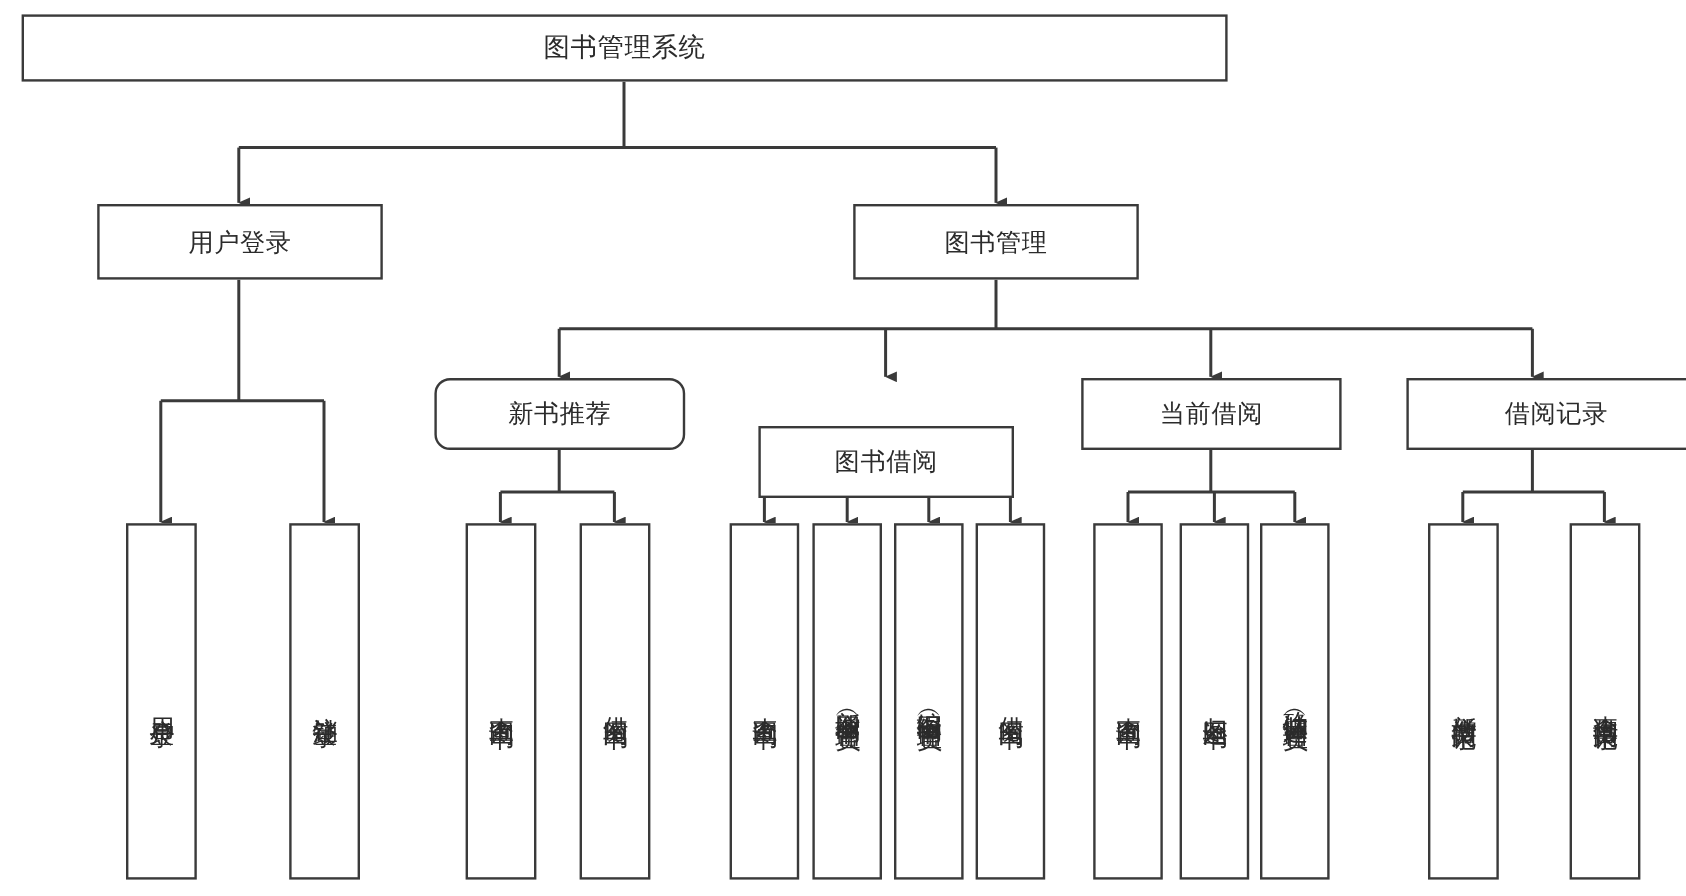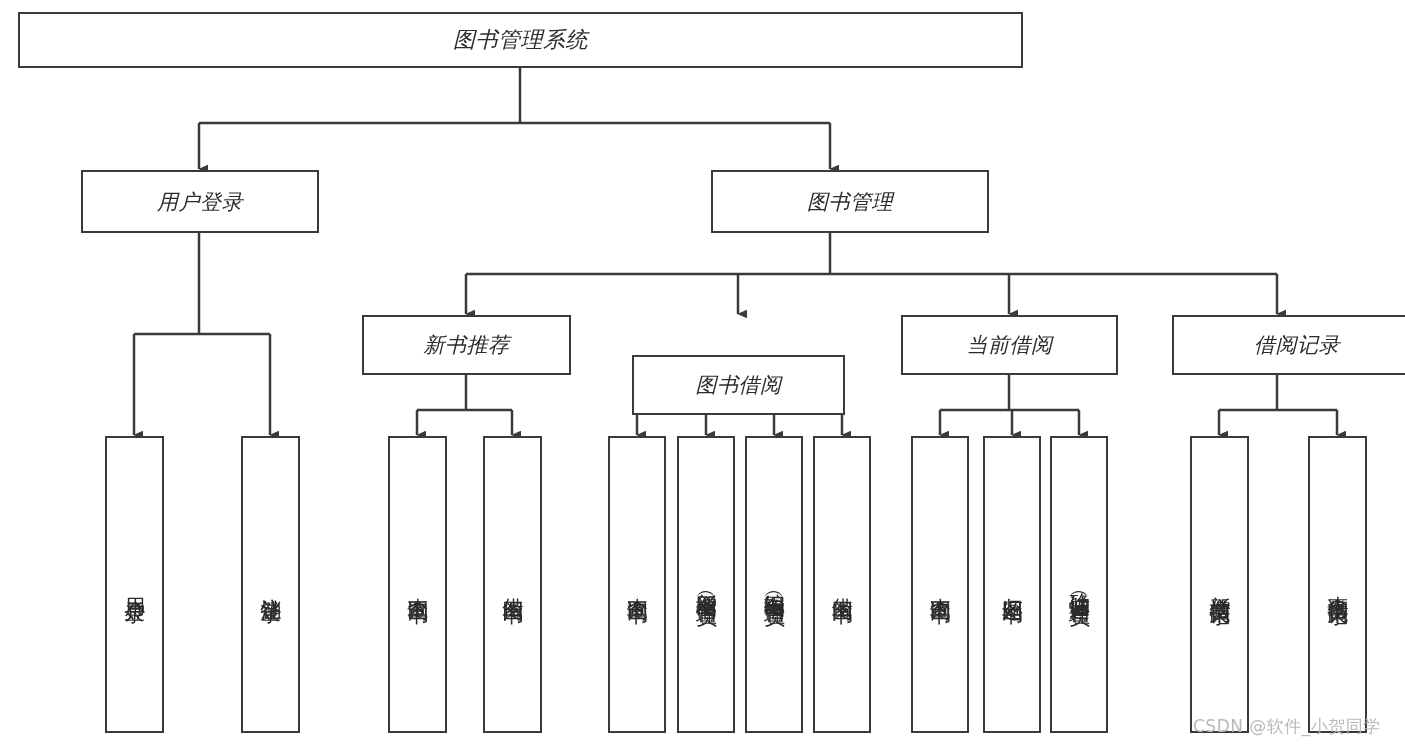--- a/index.html
+++ b/index.html
@@ -33,21 +33,20 @@
     background: #ffffff;
     display: flex;
     align-items: center;
     justify-content: center;
     color: #2b2b2b;
   }
   .node-h {
     font-size: 21px;
     letter-spacing: 0.5px;
     white-space: nowrap;
-    font-style: italic;
   }
   .node-v {
     writing-mode: vertical-rl;
     text-orientation: upright;
     font-size: 21px;
     letter-spacing: 2px;
     line-height: 1;
     align-items: center;
     justify-content: center;
     padding-top: 4px;
@@ -110,35 +109,34 @@
         <line x1="1277" y1="375" x2="1277" y2="410" stroke="#3a3a3a" stroke-width="2.5"></line>
         <line x1="1219" y1="410" x2="1337" y2="410" stroke="#3a3a3a" stroke-width="2.5"></line>
         <line x1="1219" y1="410" x2="1219" y2="435" stroke="#3a3a3a" stroke-width="2.5" marker-end="url(#arrowhead)"></line>
         <line x1="1337" y1="410" x2="1337" y2="435" stroke="#3a3a3a" stroke-width="2.5" marker-end="url(#arrowhead)"></line>
       </g>
   </svg>
 
   <div id="nodes-layer">
       <div class="node-box node-h node-root" style="left: 18px; top: 12px; width: 1005px; height: 56px;">图书管理系统</div>
       <div class="node-box node-h" style="left: 81px; top: 170px; width: 238px; height: 63px;">用户登录</div>
-      <div class="node-box node-h" style="left: 711px; top: 170px; width: 278px; height: 63px;">图书管理</div>
-      <div class="node-box node-h" style="left: 362px; top: 315px; width: 209px; height: 60px;">新书推荐</div>
+      <div class="node-box node-h" style="left: 711px; top: 170px; width: 238px; height: 63px;">图书管理</div>
+      <div class="node-box node-h" style="left: 362px; top: 315px; width: 209px; height: 60px; border-radius: 13px;">新书推荐</div>
       <div class="node-box node-h" style="left: 632px; top: 315px; width: 213px; height: 60px; margin-top: 40px;">图书借阅</div>
       <div class="node-box node-h" style="left: 901px; top: 315px; width: 217px; height: 60px;">当前借阅</div>
       <div class="node-box node-h" style="left: 1172px; top: 315px; width: 250px; height: 60px;">借阅记录</div>
       <div class="node-box node-v" style="left: 105px; top: 436px; width: 59px; height: 297px;">用户登录</div>
       <div class="node-box node-v" style="left: 241px; top: 436px; width: 59px; height: 297px;">注销登录</div>
       <div class="node-box node-v" style="left: 388px; top: 436px; width: 59px; height: 297px;">查询图书</div>
       <div class="node-box node-v" style="left: 483px; top: 436px; width: 59px; height: 297px;">借阅图书</div>
       <div class="node-box node-v" style="left: 608px; top: 436px; width: 58px; height: 297px;">查询图书</div>
       <div class="node-box node-v" style="left: 677px; top: 436px; width: 58px; height: 297px;">新增图书（管理员）</div>
       <div class="node-box node-v" style="left: 745px; top: 436px; width: 58px; height: 297px;">编辑图书（管理员）</div>
       <div class="node-box node-v" style="left: 813px; top: 436px; width: 58px; height: 297px;">借阅图书</div>
       <div class="node-box node-v" style="left: 911px; top: 436px; width: 58px; height: 297px;">查询图书</div>
       <div class="node-box node-v" style="left: 983px; top: 436px; width: 58px; height: 297px;">归还图书</div>
       <div class="node-box node-v" style="left: 1050px; top: 436px; width: 58px; height: 297px;">确认归还（管理员）</div>
       <div class="node-box node-v" style="left: 1190px; top: 436px; width: 59px; height: 297px;">新增借阅记录</div>
       <div class="node-box node-v" style="left: 1308px; top: 436px; width: 59px; height: 297px;">查询借阅记录</div>
     </div>
 
-  <div class="watermark" style="left: 1193px; top: 715px;">CSDN @软件_小贺同学</div>
 
 </div>
 
 </body></html>

